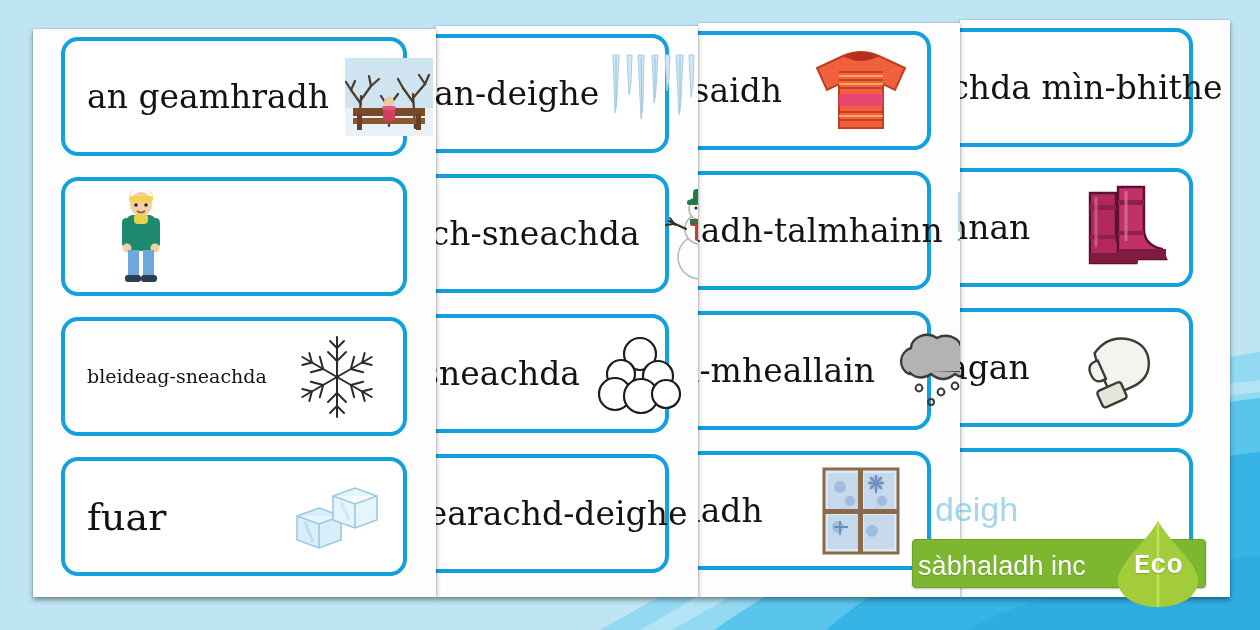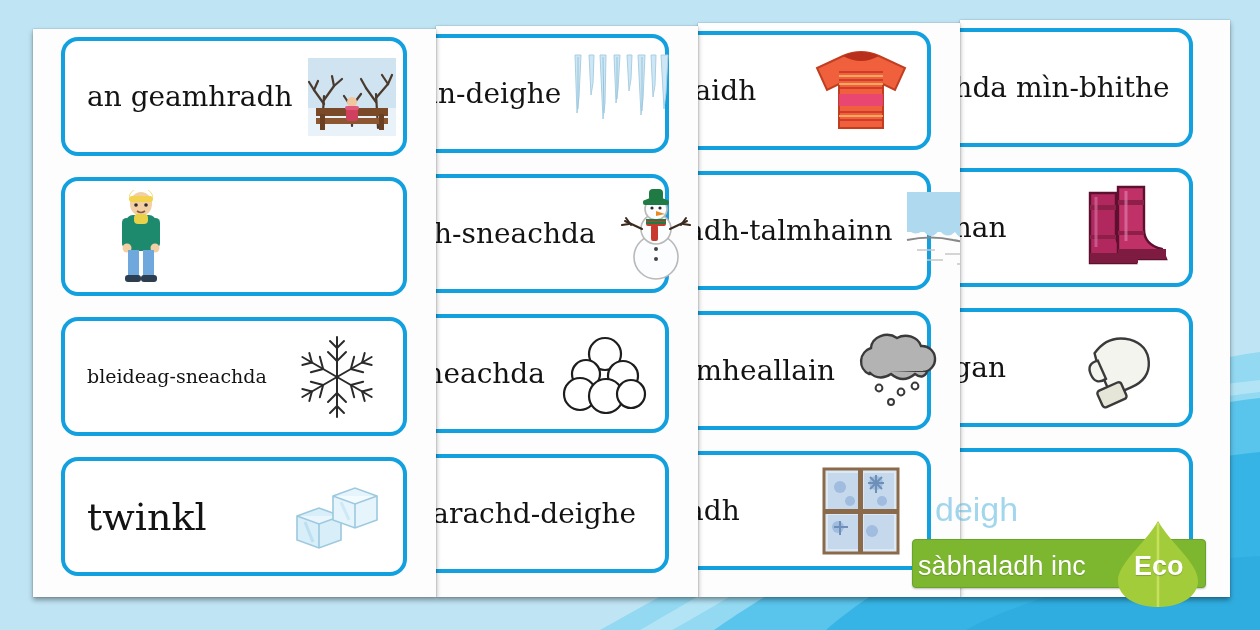--- a/index.html
+++ b/index.html
@@ -54,21 +54,21 @@
   .card.r3{top:428px;}
 
   .card-label{
     flex:0 1 auto;
     color:#131313;
     line-height:1;
     white-space:nowrap;
     padding-left:6px;
   }
   .sz-xl{font-size:38px;}
-  .sz-lg{font-size:28px;}
+  .sz-lg{font-size:33px;}
   .sz-sm{font-size:19px;}
 
   .card-art{
     flex:0 0 auto;
     width:104px;height:96px;
     display:flex;align-items:center;justify-content:center;
     margin-left:8px;
   }
   .card-art svg{display:block;}
 
@@ -93,21 +93,21 @@
   }
   #eco-badge .bar-text{
     position:absolute;left:6px;top:20px;
     font-family:"Liberation Sans", sans-serif;
     font-size:27px;color:#ffffff;
     letter-spacing:.1px;
     text-shadow:0 1px 1px rgba(0,0,0,.18);
   }
   #eco-badge .eco-text{
     position:absolute;left:222px;top:20px;
-    font-family:Liberation Sans, sans-serif;
+    font-family:Liberation Mono, monospace;
     font-size:27px;font-weight:bold;color:#ffffff;
     text-shadow:0 1px 1px rgba(0,0,0,.22);
   }
   #watermark{
     position:absolute;left:935px;top:490px;
     font-family:"Liberation Sans", sans-serif;
     font-size:34px;color:#57b6e0;opacity:.55;
     z-index:12;pointer-events:none;
   }
 </style>
@@ -238,21 +238,21 @@
                   <path d="M0,-29 L-7,-36"></path>
                     <path d="M0,-29 L7,-36"></path>
                 </g>
               </g>
             </g>
           </svg>
         </span>
       </div>
 
       <div class="card r3">
-        <span class="card-label sz-xl">twinkl</span>
+        <span class="card-label sz-xl">fuar</span>
         <span class="card-art">
           <svg width="96" height="70" viewBox="0 0 96 70">
             <g fill="#d8eef8" stroke="#9cc9e0" stroke-width="1.6">
               <path d="M8,34 L30,26 L52,34 L52,58 L30,66 L8,58 Z"></path>
               <path d="M8,34 L30,42 L52,34" fill="#eaf6fc"></path>
               <path d="M30,42 L30,66"></path>
             </g>
             <g fill="#e6f4fb" stroke="#9cc9e0" stroke-width="1.6">
               <path d="M44,14 L66,6 L88,14 L88,38 L66,46 L44,38 Z"></path>
               <path d="M44,14 L66,22 L88,14" fill="#f4fbfe"></path>

